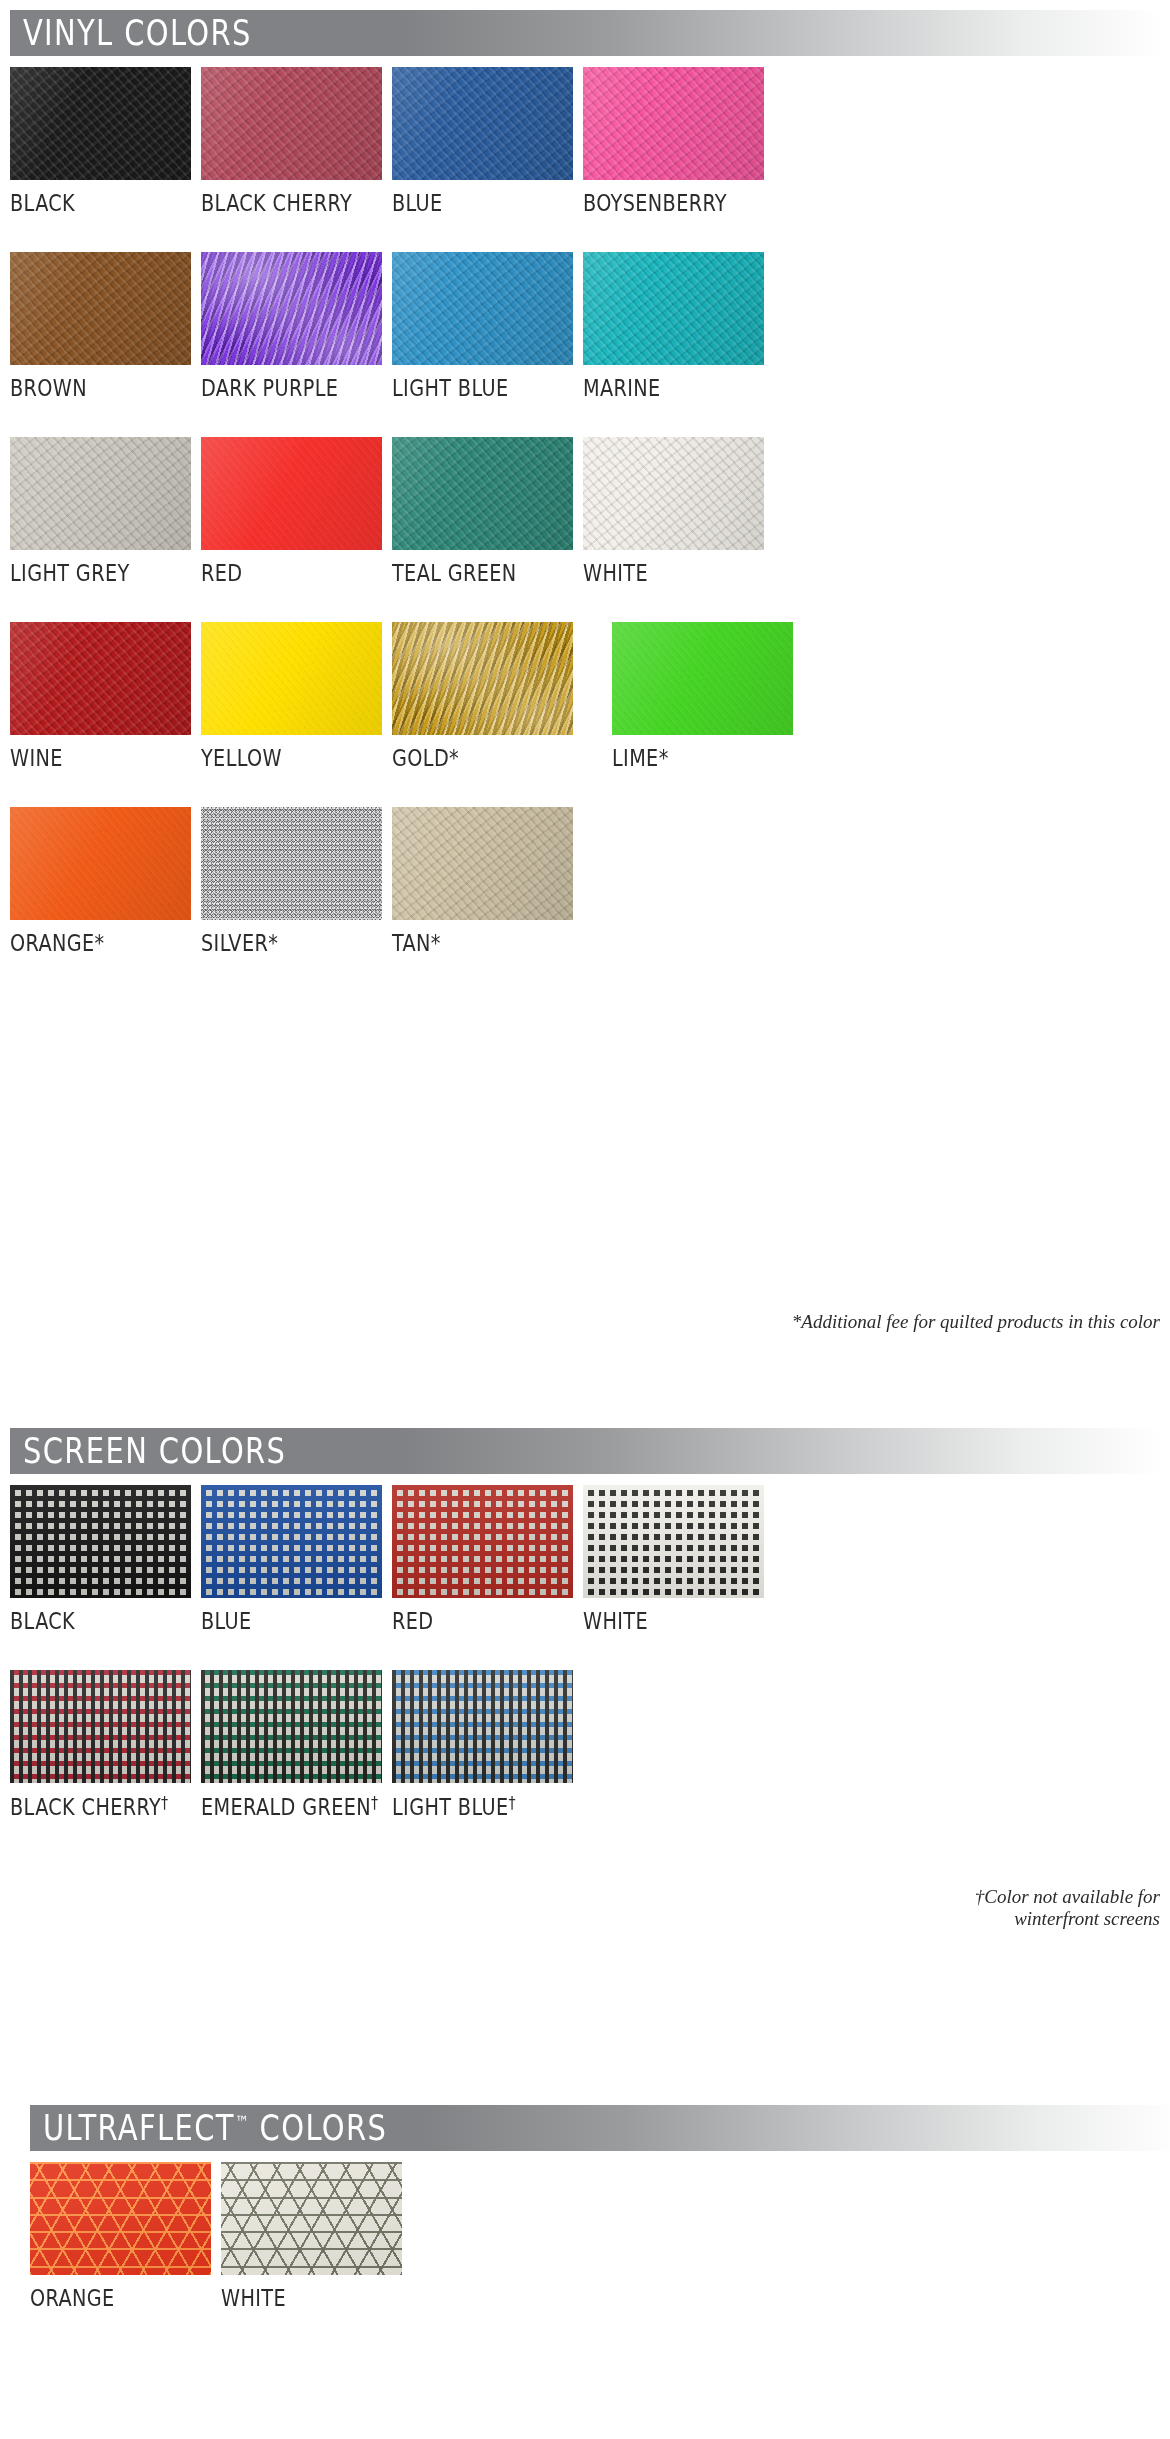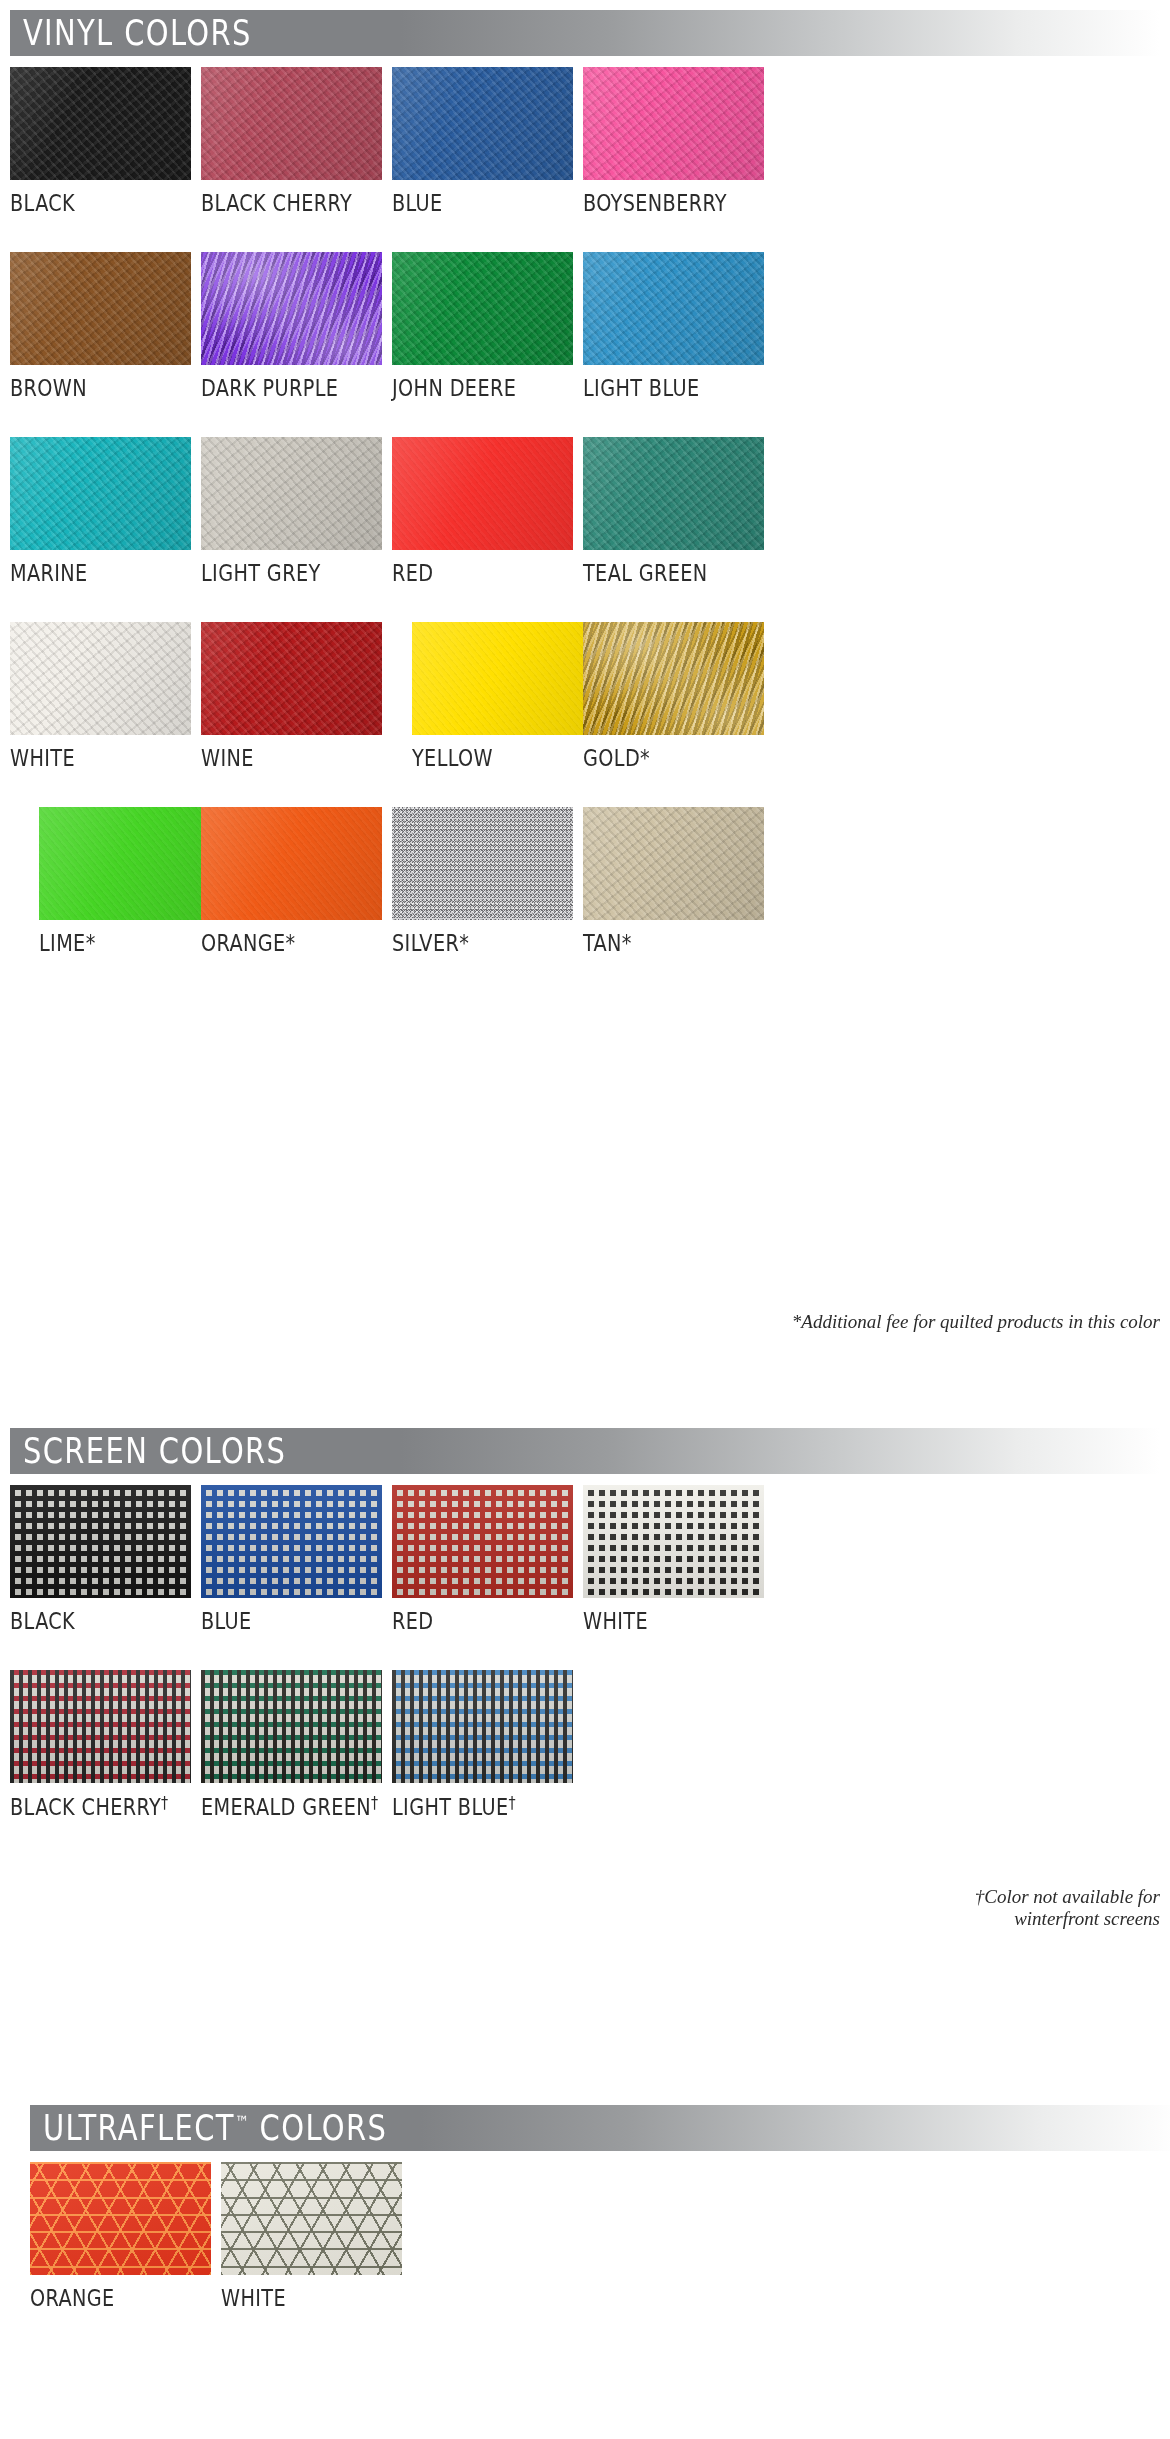--- a/index.html
+++ b/index.html
@@ -207,24 +207,20 @@
         </div>
         <div class="cell" style="margin-top: 37px;">
           <div class="swatch tex-leather sheen" style="background: rgb(138, 85, 38);"></div>
           <div class="label">BROWN</div>
         </div>
         <div class="cell" style="margin-top: 37px;">
           <div class="swatch tex-metal" style="background: rgb(123, 52, 223);"></div>
           <div class="label">DARK PURPLE</div>
         </div>
         <div class="cell" style="margin-top: 37px;">
-          <div class="swatch tex-leather sheen" style="background: rgb(13, 140, 58);"></div>
-          <div class="label">JOHN DEERE</div>
-        </div>
-        <div class="cell" style="margin-top: 37px;">
           <div class="swatch tex-leather sheen" style="background: rgb(47, 147, 200);"></div>
           <div class="label">LIGHT BLUE</div>
         </div>
         <div class="cell" style="margin-top: 37px;">
           <div class="swatch tex-leather sheen" style="background: rgb(24, 181, 189);"></div>
           <div class="label">MARINE</div>
         </div>
         <div class="cell" style="margin-top: 37px;">
           <div class="swatch tex-leather sheen" style="background: rgb(205, 201, 192);"></div>
           <div class="label">LIGHT GREY</div>
@@ -238,21 +234,21 @@
           <div class="label">TEAL GREEN</div>
         </div>
         <div class="cell" style="margin-top: 37px;">
           <div class="swatch tex-leather sheen" style="background: rgb(242, 239, 233);"></div>
           <div class="label">WHITE</div>
         </div>
         <div class="cell" style="margin-top: 37px;">
           <div class="swatch tex-leather sheen" style="background: rgb(181, 26, 28);"></div>
           <div class="label">WINE</div>
         </div>
-        <div class="cell" style="margin-top: 37px; margin-left: 20px;">
+        <div class="cell" style="margin-top: 37px;">
           <div class="swatch flat-vinyl sheen-soft" style="background: rgb(255, 224, 0);"></div>
           <div class="label">YELLOW</div>
         </div>
         <div class="cell" style="margin-top: 37px;">
           <div class="swatch tex-metal" style="background: rgb(199, 154, 24);"></div>
           <div class="label">GOLD<span>*</span></div>
         </div>
         <div class="cell" style="margin-top: 37px; margin-left: 29px;">
           <div class="swatch flat-vinyl sheen-soft" style="background: rgb(69, 212, 36);"></div>
           <div class="label">LIME<span>*</span></div>

